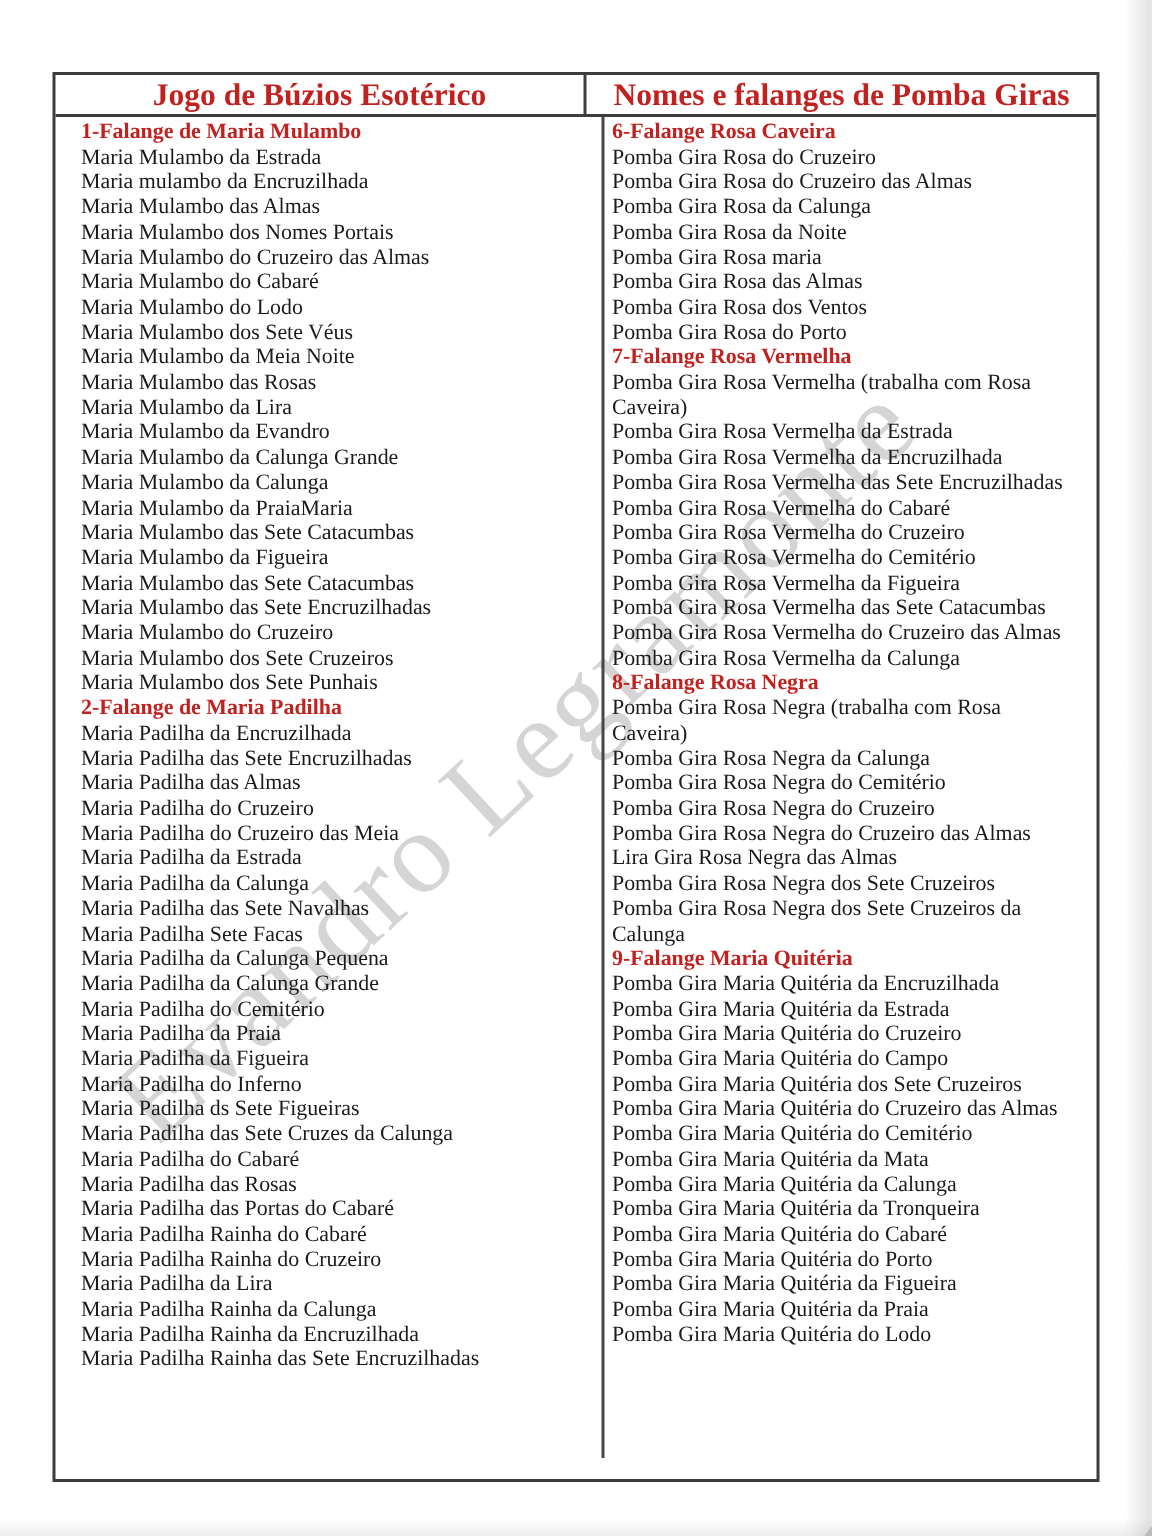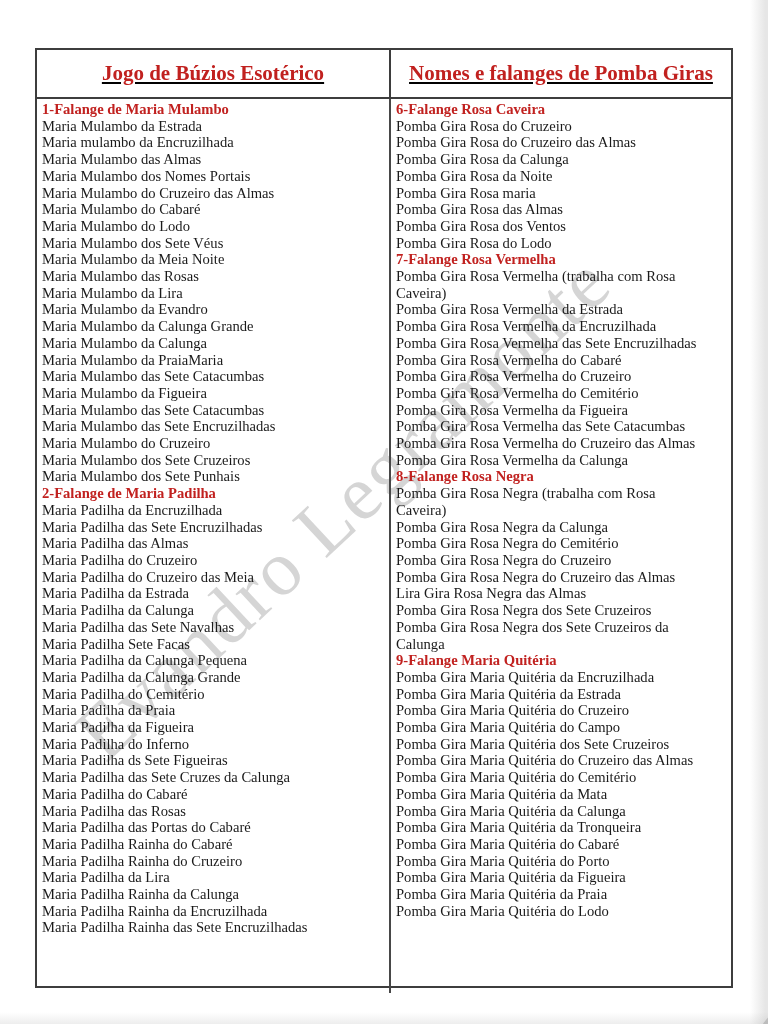--- a/index.html
+++ b/index.html
@@ -41,38 +41,38 @@
     z-index: 1;
     left: 35px;
     top: 48px;
     width: 698px;
     height: 940px;
     border: 2px solid var(--border, #3d3d3d);
     background: transparent;
   }
   .thead {
     display: flex;
-    height: 49px;
+    height: 28px;
     border-bottom: 2px solid var(--border, #3d3d3d);
-    text-decoration: underline;
   }
   .th {
     display: flex;
     align-items: center;
     justify-content: center;
     font-weight: bold;
     font-size: 21px;
     color: var(--accent, #c1211f);
   }
   .th-left  { width: 352px; }
   .th-right { width: 342px; border-left: 2px solid var(--border, #3d3d3d); }
 
   .tbody {
     display: flex;
     height: 894px;
+    padding-left: 12px;
   }
   .col {
     font-size: 14.6px;
     line-height: 16.7px;
     color: var(--text, #1a1a1a);
     padding: 2px 4px 0 5px;
     overflow: hidden;
   }
   .col-left  { width: 352px; }
   .col-right { width: 312px; border-left: 2px solid #474747; }
@@ -169,21 +169,21 @@
         </div>
       <div class="col col-right" id="col-right">
           <div class="sec-heading">6-Falange Rosa Caveira</div>
           <div class="row">Pomba Gira Rosa do Cruzeiro</div>
           <div class="row">Pomba Gira Rosa do Cruzeiro das Almas</div>
           <div class="row">Pomba Gira Rosa da Calunga</div>
           <div class="row">Pomba Gira Rosa da Noite</div>
           <div class="row">Pomba Gira Rosa maria</div>
           <div class="row">Pomba Gira Rosa das Almas</div>
           <div class="row">Pomba Gira Rosa dos Ventos</div>
-          <div class="row">Pomba Gira Rosa do Lodo</div>
+          <div class="row">Pomba Gira Rosa do Porto</div>
           <div class="sec-heading">7-Falange Rosa Vermelha</div>
           <div class="row">Pomba Gira Rosa Vermelha (trabalha com Rosa Caveira)</div>
           <div class="row">Pomba Gira Rosa Vermelha da Estrada</div>
           <div class="row">Pomba Gira Rosa Vermelha da Encruzilhada</div>
           <div class="row">Pomba Gira Rosa Vermelha das Sete Encruzilhadas</div>
           <div class="row">Pomba Gira Rosa Vermelha do Cabaré</div>
           <div class="row">Pomba Gira Rosa Vermelha do Cruzeiro</div>
           <div class="row">Pomba Gira Rosa Vermelha do Cemitério</div>
           <div class="row">Pomba Gira Rosa Vermelha da Figueira</div>
           <div class="row">Pomba Gira Rosa Vermelha das Sete Catacumbas</div>

